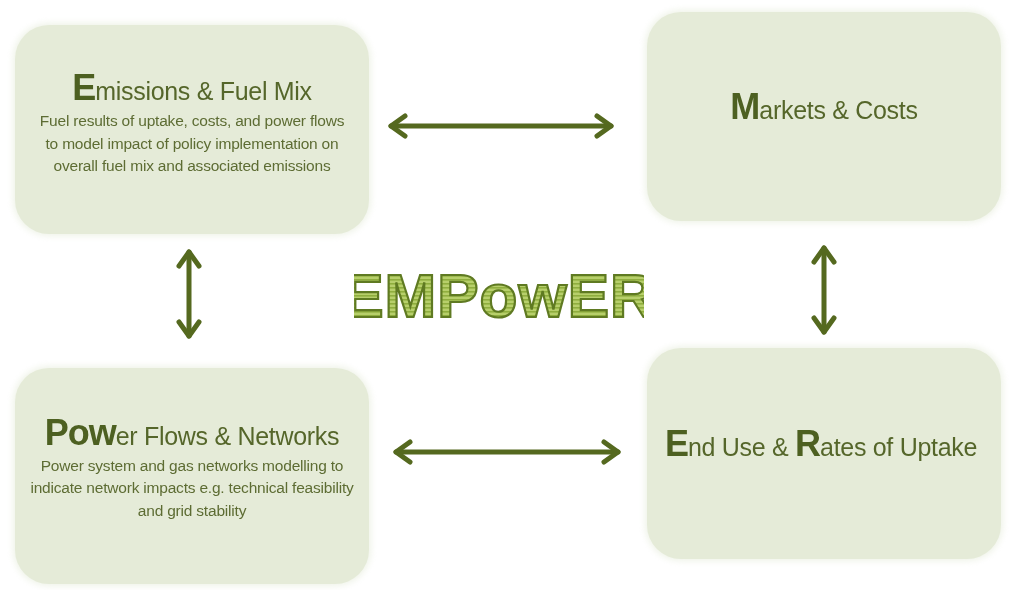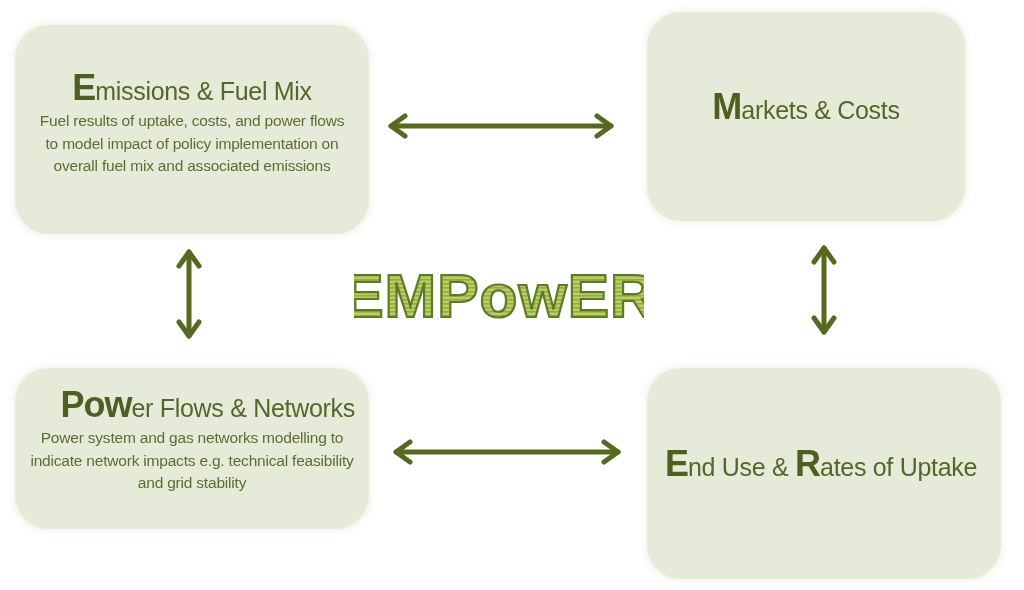--- a/index.html
+++ b/index.html
@@ -7,23 +7,23 @@
       width: 1024px; height: 590px; background: #ffffff; position: relative; overflow: hidden;
       font-family: "Liberation Sans", "DejaVu Sans", sans-serif;
     }
     .box {
       position: absolute; background: #e5ebd8; border-radius: 34px;
       box-sizing: border-box; text-align: center; color: #5b6a30;
       display: flex; flex-direction: column; justify-content: center; align-items: center;
       box-shadow: 0 0 6px 2px rgba(229,235,216,0.6);
     }
     #box-tl { left: 15px; top: 25px; width: 354px; height: 209px; padding: 0 22px 8px 22px; }
-    #box-tr { left: 647px; top: 12px; width: 318px; height: 209px; padding: 0 14px 12px 14px; }
-    #box-bl { left: 15px; top: 368px; width: 354px; height: 161px; padding: 0 14px 12px 14px; align-items: flex-end; }
-    #box-br { left: 647px; top: 368px; width: 354px; height: 211px; padding: 0 20px 12px 14px; }
+    #box-tr { left: 647px; top: 12px; width: 354px; height: 209px; padding: 0 14px 12px 14px; }
+    #box-bl { left: 15px; top: 368px; width: 354px; height: 216px; padding: 0 14px 12px 14px; }
+    #box-br { left: 647px; top: 348px; width: 354px; height: 211px; padding: 0 20px 12px 14px; }
 
     .title {
       font-size: 25px; line-height: 30px; color: #55662a; white-space: nowrap; letter-spacing: -0.3px;
       margin-bottom: 4px;
     }
     .title .big { font-size: 36px; font-weight: bold; color: #4d6021; letter-spacing: -1px; }
     .desc { font-size: 15.5px; line-height: 22.5px; color: #5d6c33; letter-spacing: -0.2px; }
 
     #center-logo {
       position: absolute; left: 354px; top: 255px; width: 290px; height: 80px;

